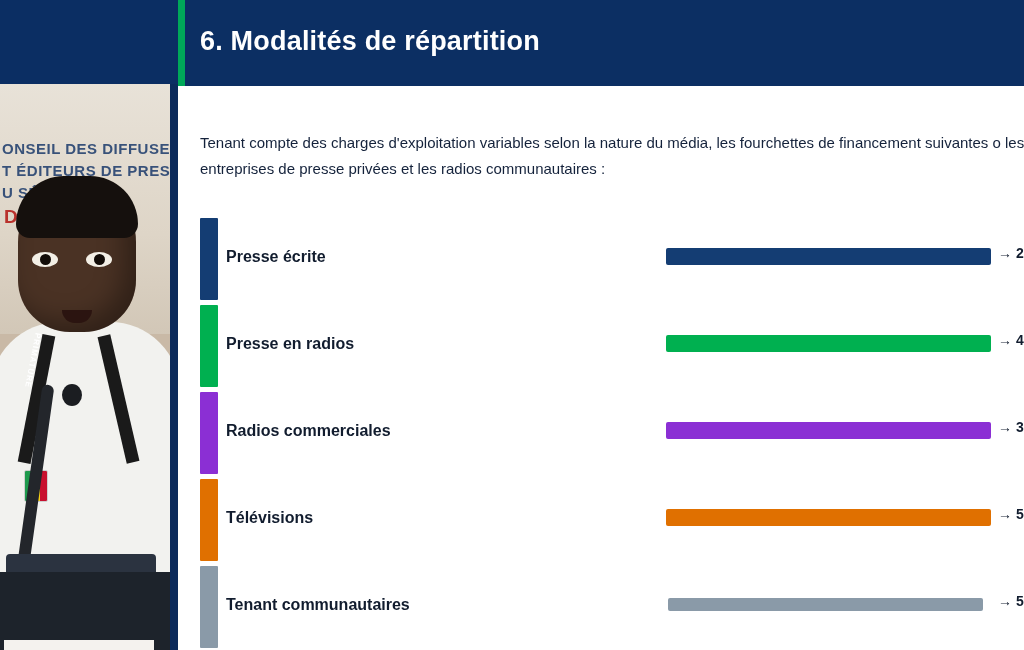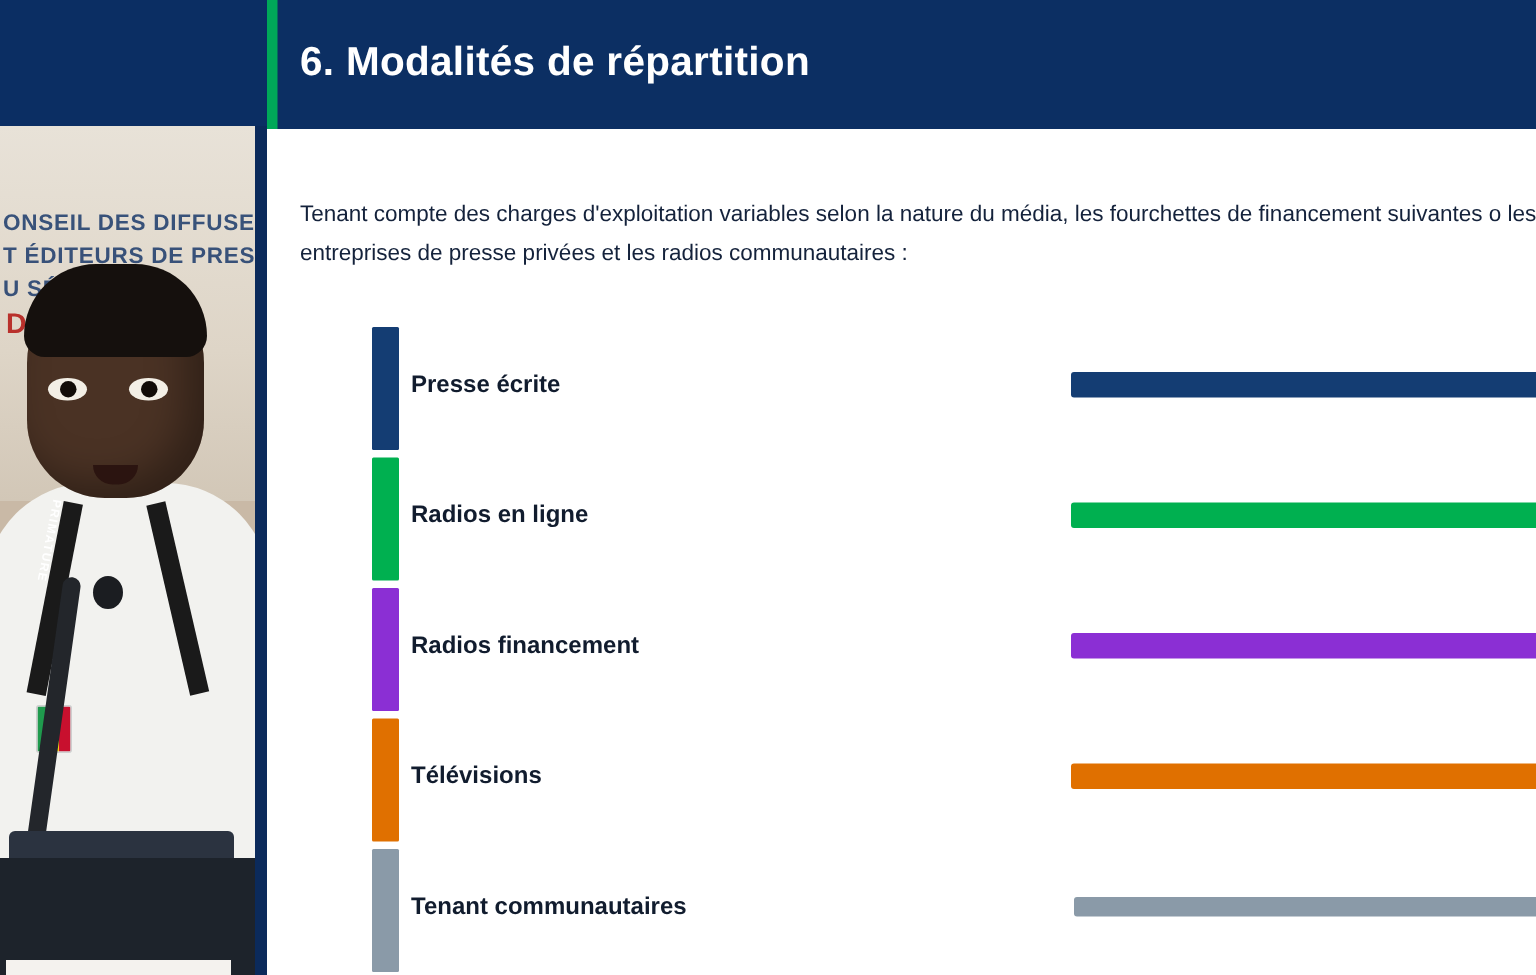--- a/index.html
+++ b/index.html
@@ -220,21 +220,20 @@
 
   
   .rows {
     position: absolute;
     left: 0; top: 212px;
     width: 846px;
   }
   .row {
     position: relative;
     height: 87px;
-    margin-left: 48px;
   }
   .row-swatch {
     position: absolute;
     left: 22px; top: 6px;
     width: 18px; height: 82px;
     border-radius: 1px;
   }
   .row-label {
     position: absolute;
     left: 48px; top: 36px;
@@ -311,28 +310,28 @@
 
       <div class="row">
         <div class="row-swatch" style="background:#143d73"></div>
         <div class="row-label">Presse écrite</div>
         <div class="row-bar" style="width:325px;background:#143d73"></div>
         <div class="row-value" style="left:820px">→ 25 M</div>
       </div>
 
       <div class="row">
         <div class="row-swatch" style="background:#00b050"></div>
-        <div class="row-label">Radios en ligne</div>
+        <div class="row-label">Presse en radios</div>
         <div class="row-bar" style="width:325px;background:#00b050"></div>
         <div class="row-value" style="left:820px">→ 40 M</div>
       </div>
 
       <div class="row">
         <div class="row-swatch" style="background:#8b2fd4"></div>
-        <div class="row-label">Radios financement</div>
+        <div class="row-label">Radios commerciales</div>
         <div class="row-bar" style="width:325px;background:#8b2fd4"></div>
         <div class="row-value" style="left:820px">→ 35 M</div>
       </div>
 
       <div class="row">
         <div class="row-swatch" style="background:#e07000"></div>
         <div class="row-label">Télévisions</div>
         <div class="row-bar" style="width:325px;background:#e07000"></div>
         <div class="row-value" style="left:820px">→ 50 M</div>
       </div>

